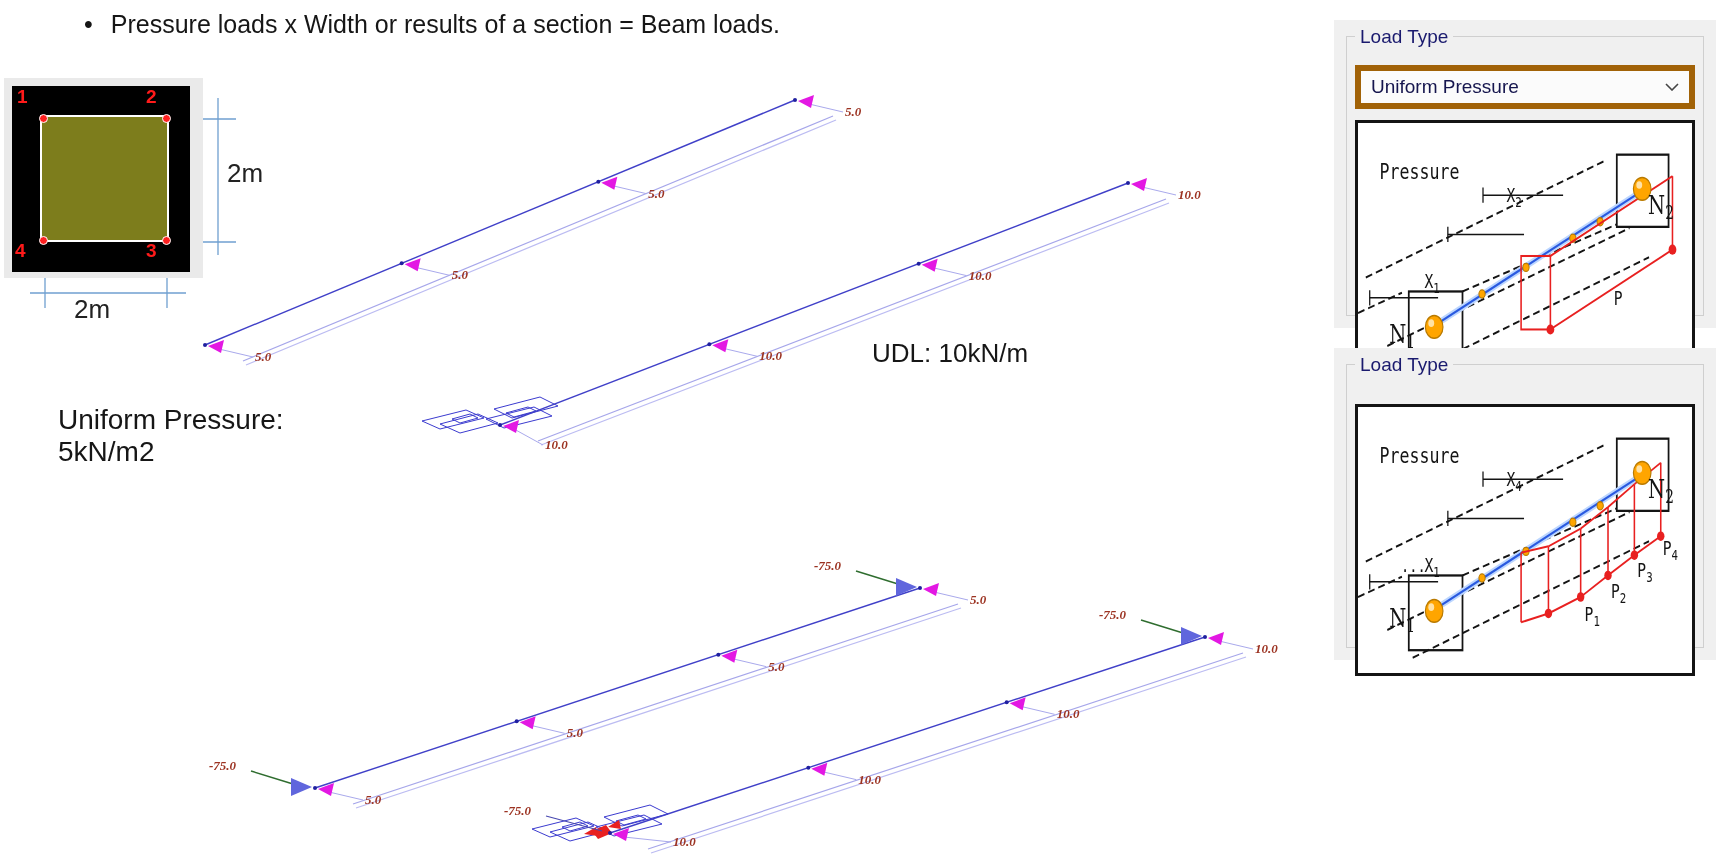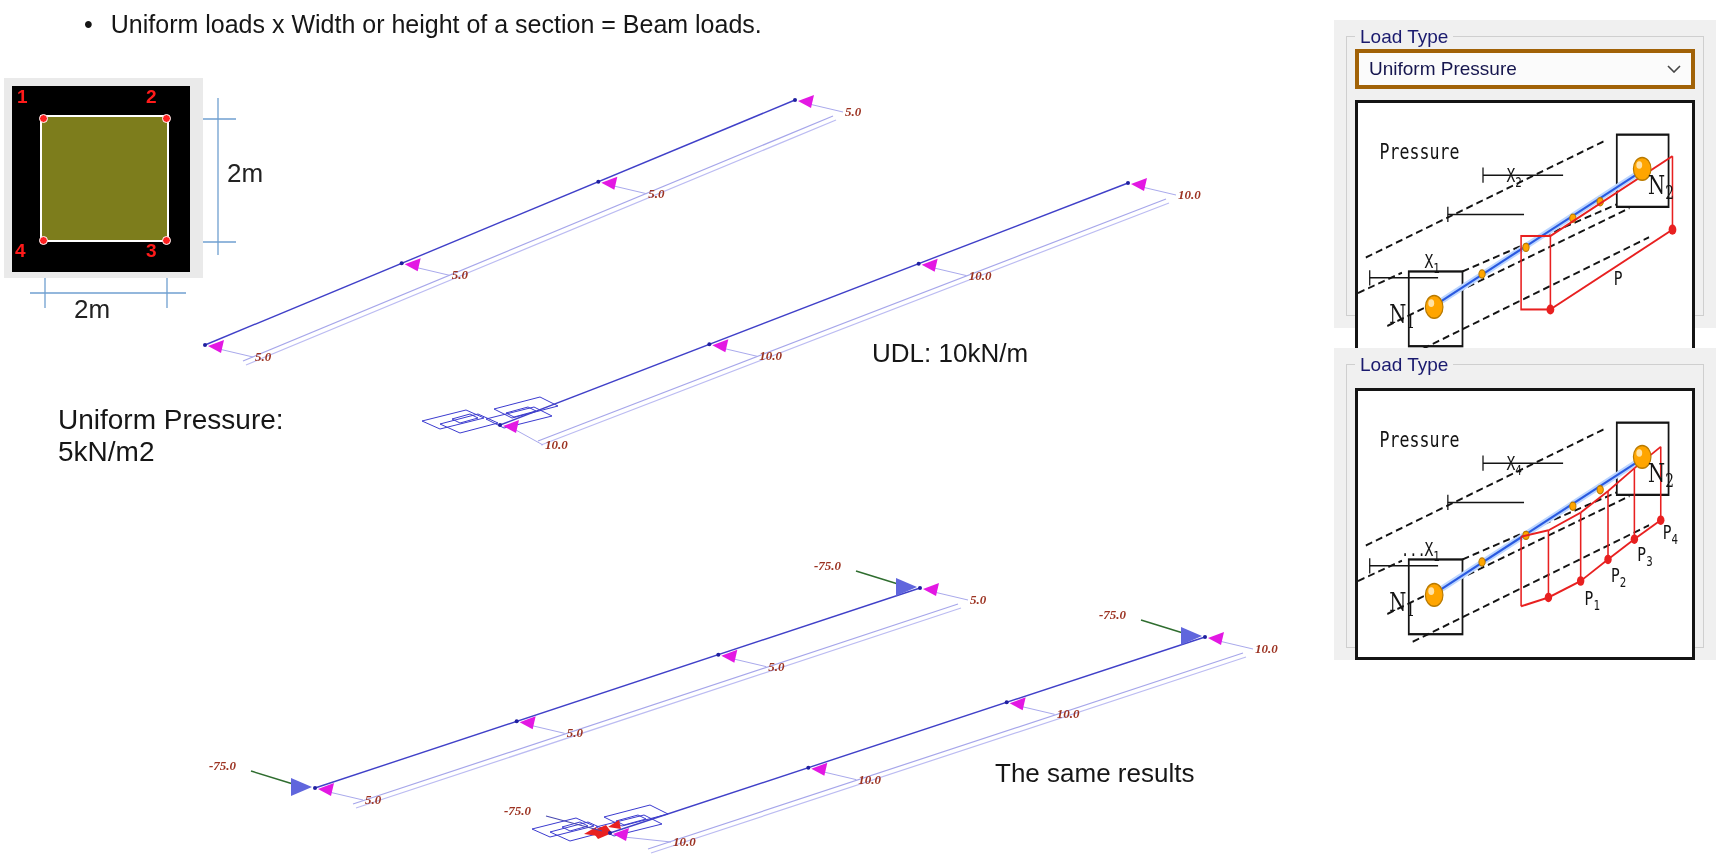--- a/index.html
+++ b/index.html
@@ -12,24 +12,24 @@
   .note{font-size:28px;line-height:32px;}
   .dim-label{font-size:26px;color:#222;}
   
   .sec-frame{position:absolute;left:4px;top:78px;width:199px;height:200px;background:#eaeaea;}
   .sec-black{position:absolute;left:12px;top:86px;width:178px;height:186px;background:#000;}
   .sec-olive{position:absolute;left:40px;top:115px;width:125px;height:123px;background:#7d7d1c;border:2px solid #fff;}
   .corner{position:absolute;color:#ff1a1a;font-size:19px;font-weight:bold;}
   .dot{position:absolute;width:7px;height:7px;border-radius:50%;background:#ff2020;border:1px solid #fff;}
   
   .panel{position:absolute;left:1334px;width:382px;background:#f0f0f0;box-sizing:border-box;padding:16px 12px 12px;}
-  .groupbox{position:relative;height:100%;border:1px solid #cfcfcf;box-sizing:border-box;padding:12px 8px 8px;}
+  .groupbox{position:relative;height:100%;border:1px solid #cfcfcf;box-sizing:border-box;padding:28px 8px 8px;}
   .groupbox-label{position:absolute;top:-11px;left:8px;background:#f0f0f0;padding:0 5px;
                   color:#1a1a6e;font-size:19px;}
-  .combo{height:32px;border:4px solid #a16207;background:#fbfbfb;display:flex;align-items:center;
+  .combo{height:32px;border:6px solid #a16207;background:#fbfbfb;display:flex;align-items:center;
          padding:0 10px;font-size:19px;color:#16164e;justify-content:space-between;cursor:default;}
   .diagram-box{margin-top:11px;height:272px;border:3px solid #141414;background:#fff;box-sizing:border-box;}
   .diagram-box svg{display:block;width:100%;height:100%;}
 </style>
 </head>
 <body>
 
 <div id="screen">
 
   <svg id="main-svg" width="1718" height="856">
@@ -158,21 +158,21 @@
         <line x1="1141" y1="620" x2="1183" y2="633" stroke="#2f6d2f" stroke-width="1.5" fill="none"></line>
         <polygon points="1181,627 1202,636 1181,645" fill="#6066dd" stroke="none" stroke-width="1"></polygon>
         <text x="1099" y="619" fill="#9c3322" font-size="13" text-anchor="start" font-family="&quot;Liberation Serif&quot;,serif" font-style="italic" font-weight="700">-75.0</text>
         <circle cx="1205" cy="637" r="2" fill="#2020a0" stroke="none" stroke-width="0"></circle>
         <polygon points="1208,638 1224,632 1221,645" fill="#e318e3" stroke="none" stroke-width="1"></polygon>
       </g>
     </svg>
 
   <div class="t bullet-line">
     <span class="bullet-marker">•</span>
-    <span>Uniform loads x Width or height of a section = Beam loads.</span>
+    <span>Pressure loads x Width or results of a section = Beam loads.</span>
   </div>
 
   <div>
     <div class="sec-frame"></div>
     <div class="sec-black"></div>
     <div class="sec-olive"></div>
     <div class="corner" style="left:17px;top:86px;">1</div>
     <div class="corner" style="left:146px;top:86px;">2</div>
     <div class="corner" style="left:146px;top:240px;">3</div>
     <div class="corner" style="left:15px;top:240px;">4</div>
@@ -180,21 +180,20 @@
     <div class="dot" style="left:162px;top:114px;"></div>
     <div class="dot" style="left:162px;top:236px;"></div>
     <div class="dot" style="left:39px;top:236px;"></div>
     <div class="t dim-label" style="left:227px;top:158px;">2m</div>
     <div class="t dim-label" style="left:74px;top:294px;">2m</div>
   </div>
 
   <div class="t note" style="left:58px;top:404px;">Uniform Pressure:</div>
   <div class="t note" style="left:58px;top:436px;">5kN/m2</div>
   <div class="t" style="left:872px;top:338px;font-size:26px;">UDL: 10kN/m</div>
-  <div class="t" style="left:995px;top:758px;font-size:26px;">The same results</div>
 
   <div class="panel" style="top:20px;height:308px;">
     <div class="groupbox">
       <div class="groupbox-label">Load Type</div>
       <div class="combo">
         <span>Uniform Pressure</span>
         <svg width="14" height="8" viewBox="0 0 14 8">
           <polyline points="1,1 7,7 13,1" fill="none" stroke="#454545" stroke-width="1.6"></polyline>
         </svg>
       </div>

